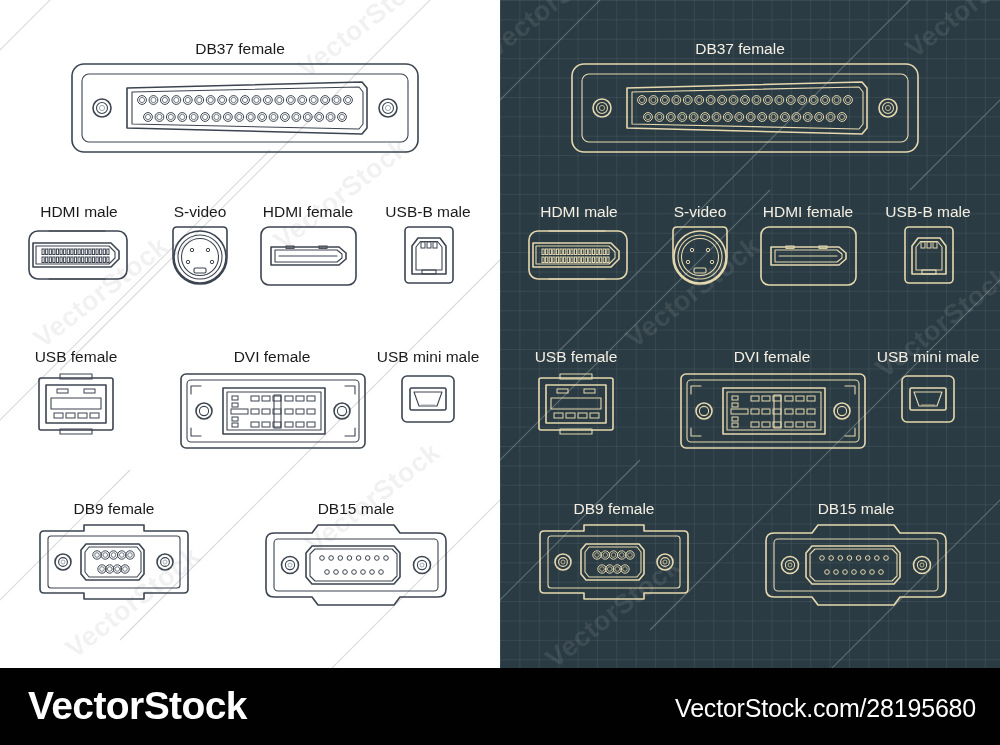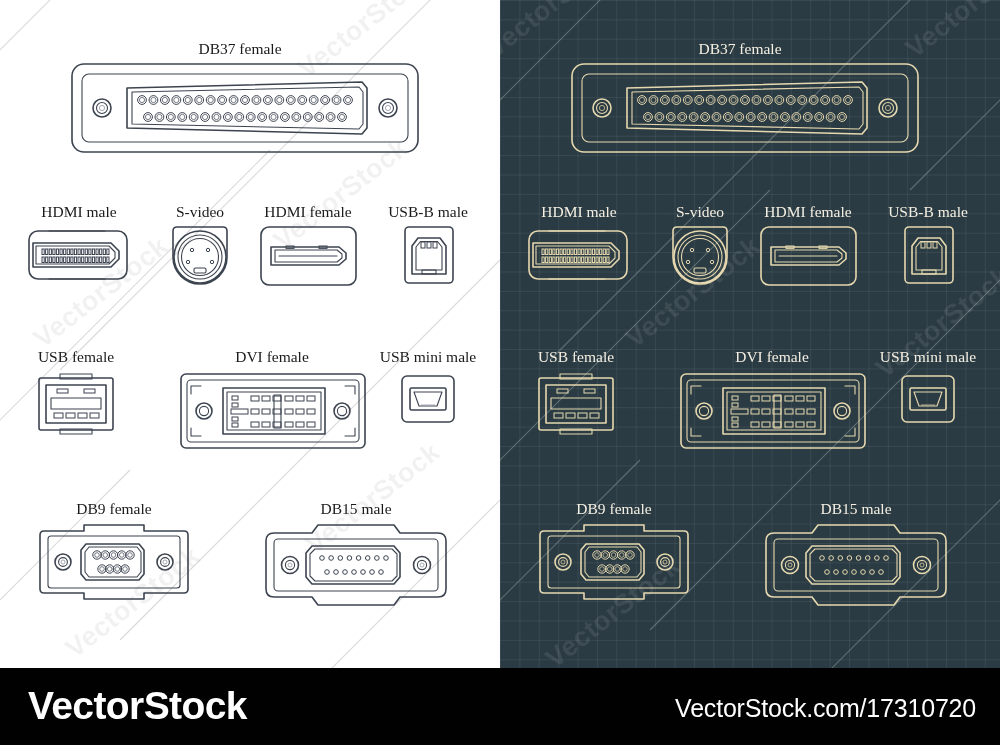--- a/index.html
+++ b/index.html
@@ -24,21 +24,21 @@
   .light .wm-lines line{stroke:#d9d9d9;}
   .dark .wm-lines line{stroke:rgba(215,225,230,.30);}
 
   .wm-text{position:absolute;pointer-events:none;
     font-family:"Liberation Sans",sans-serif;font-weight:700;font-size:27px;
     letter-spacing:.5px;transform:rotate(-38deg);transform-origin:left top;white-space:nowrap;}
   .light .wm-text{color:rgba(0,0,0,.055);}
   .dark  .wm-text{color:rgba(255,255,255,.085);}
 
   
-  .fig{position:absolute;font-family:Liberation Serif, serif;}
+  .fig{position:absolute;}
   .cap{position:absolute;width:100%;text-align:center;font-size:15.5px;line-height:17px;white-space:nowrap;}
   .light .cap{color:#1a1a1a;}
   .dark  .cap{color:#f4efe2;}
   .art{position:absolute;left:0;top:0;}
   .art svg{display:block;overflow:visible;}
 
   .light .art svg{--stroke:#3c4450;--fill:none;--soft:#9aa3ad;}
   .dark  .art svg{--stroke:#e6d9b0;--fill:none;--soft:#c9bd96;}
   .art svg .ln{fill:none;stroke:var(--stroke);stroke-width:1.6;stroke-linejoin:round;stroke-linecap:round;}
   .art svg .ln2{fill:none;stroke:var(--stroke);stroke-width:1.1;stroke-linejoin:round;stroke-linecap:round;}
@@ -789,15 +789,15 @@
               <circle cx="112.00" cy="50" r="2.3"></circle>
               <circle cx="121.00" cy="50" r="2.3"></circle>
             </g>
         </svg>
       </div>
     </div>
   </div>
 
   <div id="footer">
     <div class="brand">VectorStock</div>
-    <div class="url">VectorStock.com/17310720</div>
+    <div class="url">VectorStock.com/28195680</div>
   </div>
 </div>
 
 </body></html>

